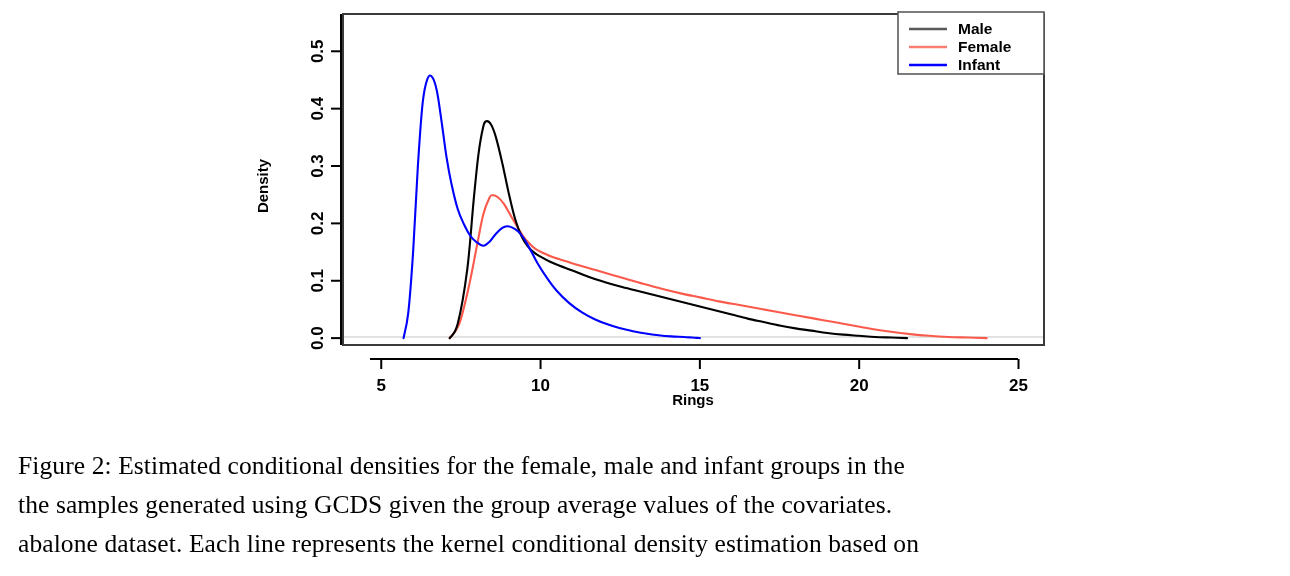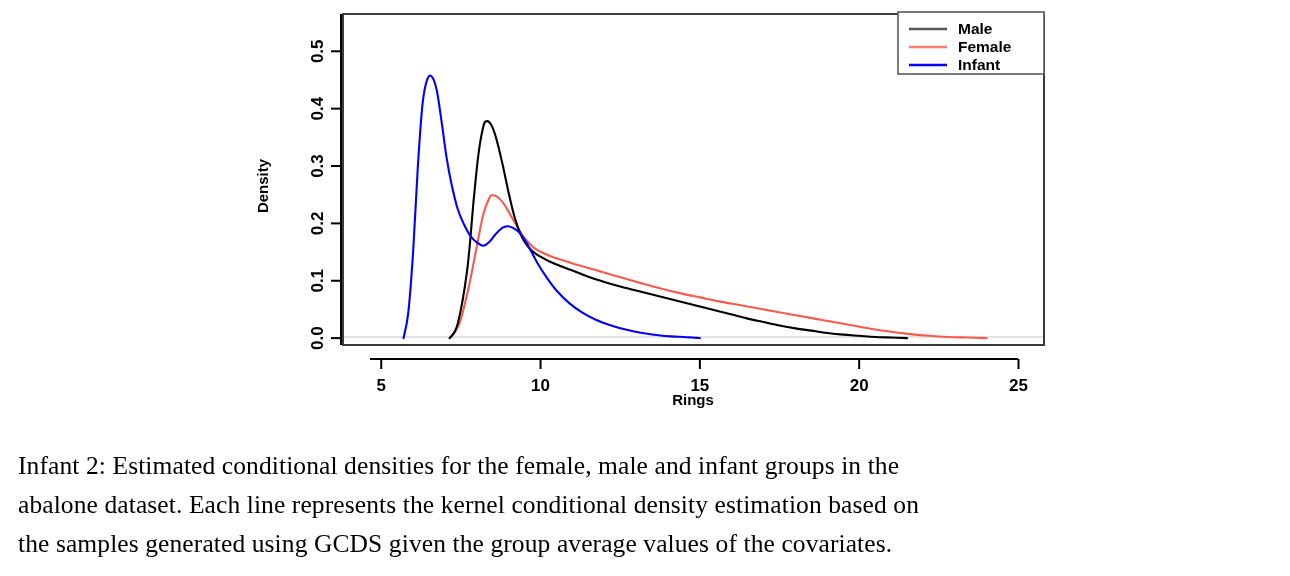--- a/index.html
+++ b/index.html
@@ -121,16 +121,16 @@
           <line x1="909" y1="47" x2="947" y2="47" stroke="#fa7f72" stroke-width="2.4"></line>
           <text x="958" y="52" class="axis-text legend-text">Female</text>
           <line x1="909" y1="65" x2="947" y2="65" stroke="#0000ff" stroke-width="2.4"></line>
           <text x="958" y="70" class="axis-text legend-text">Infant</text>
         </g>
     </g>
   </svg>
 </div>
 
 <div id="caption">
-    <span class="cap-line">Infant 2:  Estimated conditional densities for the female, male and infant groups in the</span>
+    <span class="cap-line">Figure 2:  Estimated conditional densities for the female, male and infant groups in the</span>
+    <span class="cap-line">the samples generated using GCDS given the group average values of the covariates.</span>
     <span class="cap-line">abalone dataset.  Each line represents the kernel conditional density estimation based on</span>
-    <span class="cap-line">the samples generated using GCDS given the group average values of the covariates.</span>
   </div>
 
 </body></html>

